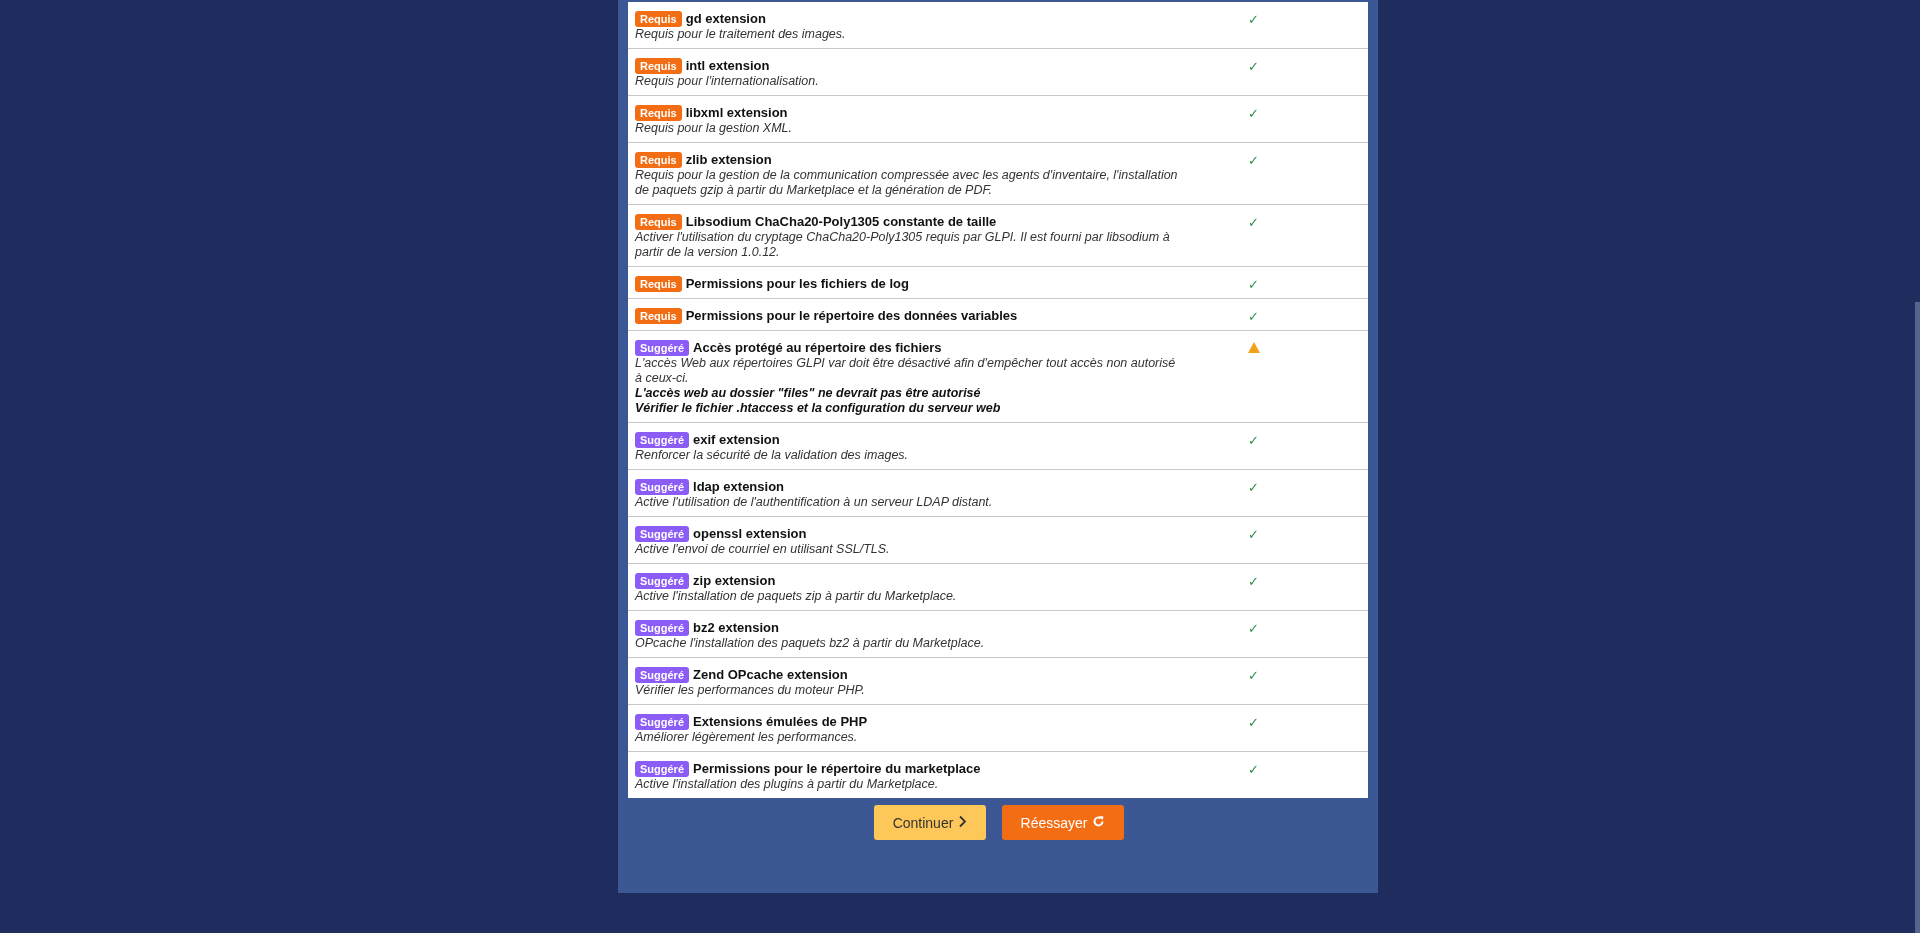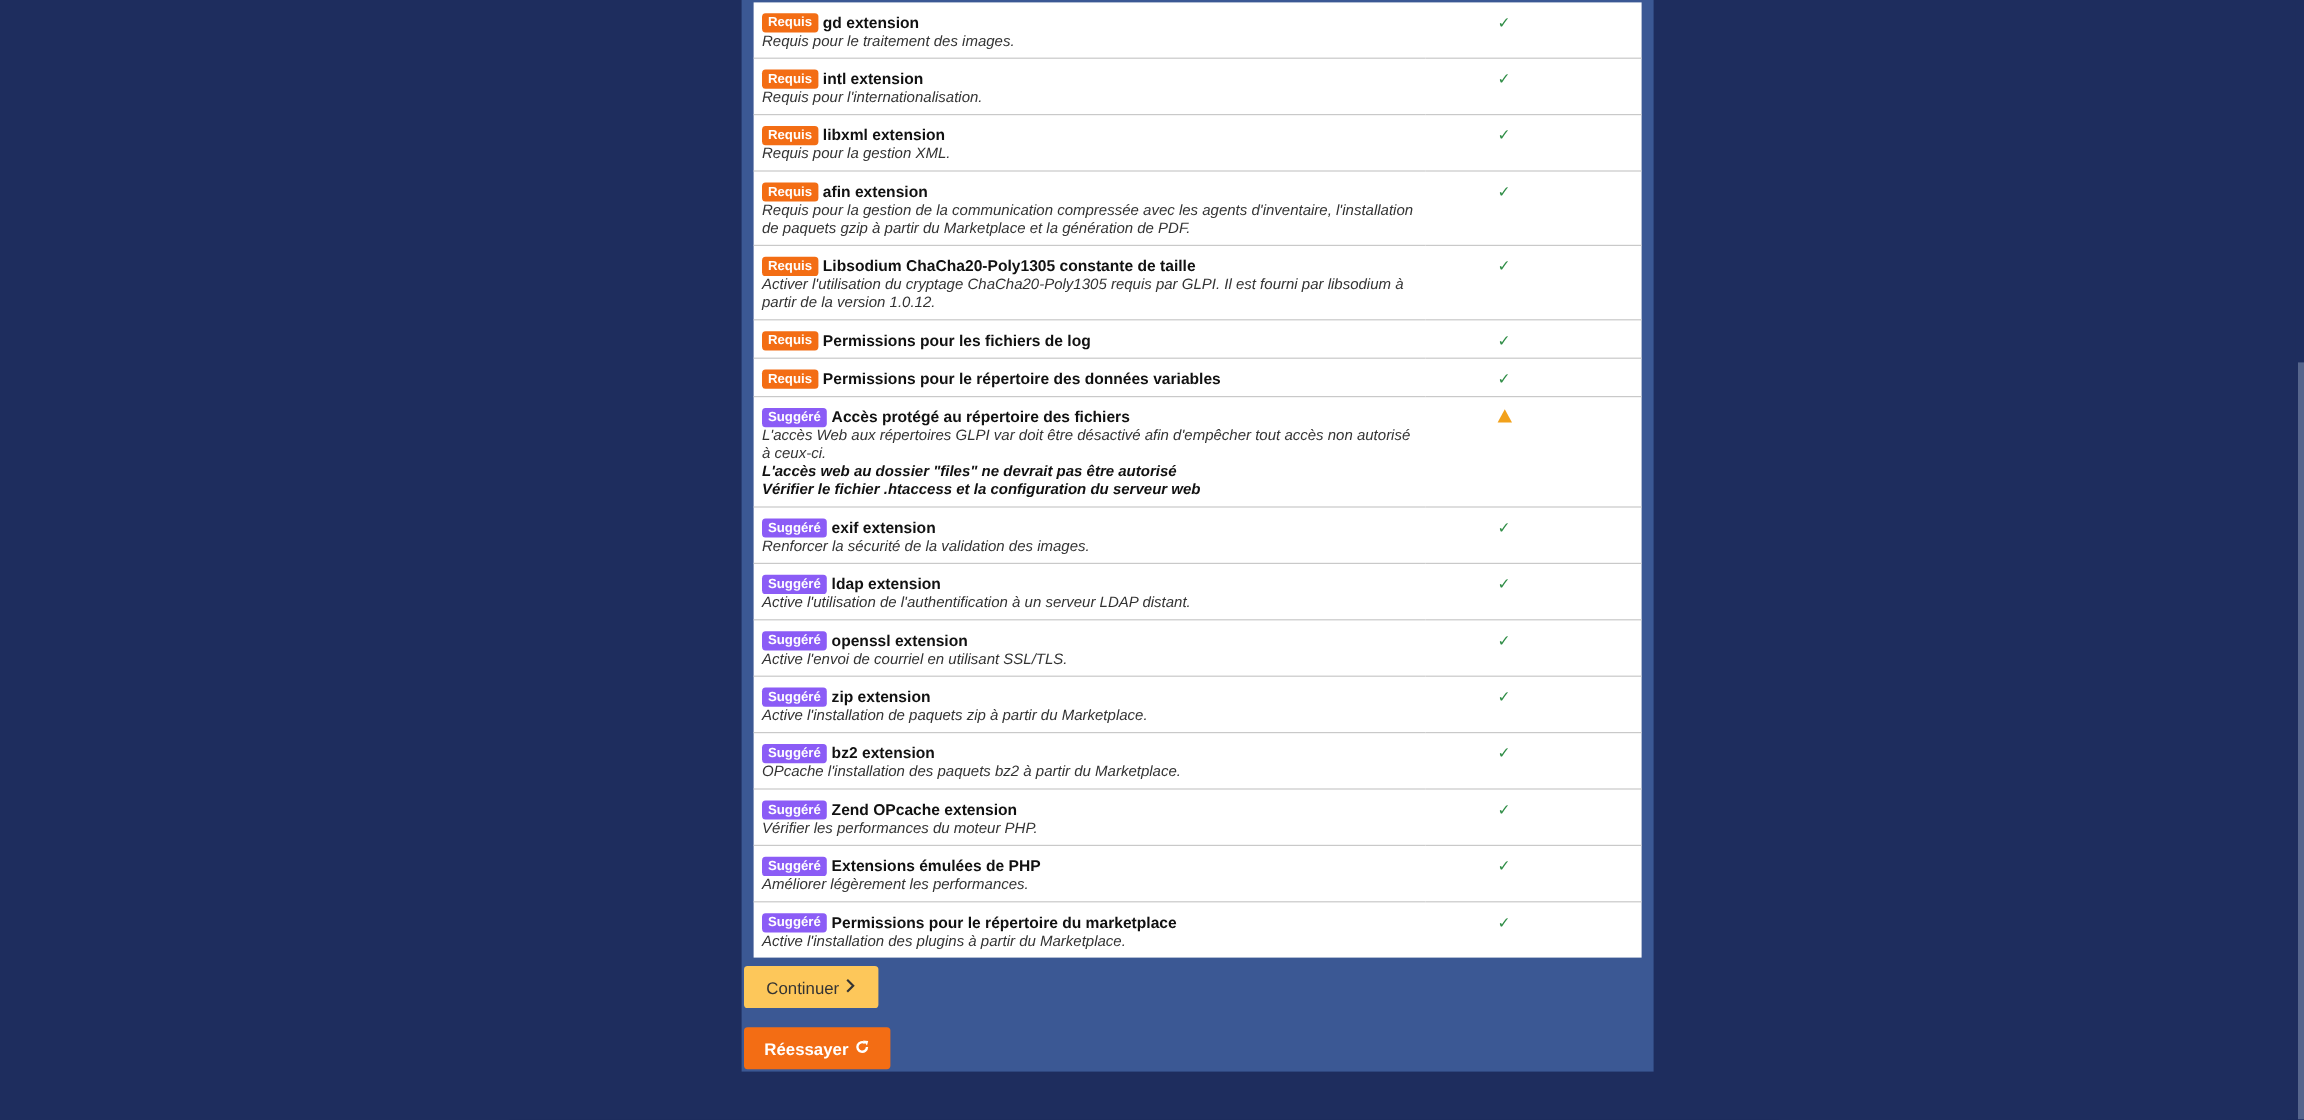--- a/index.html
+++ b/index.html
@@ -45,29 +45,29 @@
     border-bottom: 11px solid #f2a11b; position: relative;
   }
   .footer {
     position: absolute; left: 0; right: 0; bottom: 0; height: 95px;
     text-align: center;
   }
   .question {
     color: #fff; font-weight: bold; font-size: 16.5px;
     margin-top: 18px; line-height: 20px;
   }
-  .buttons { margin-top: 7px; display: flex; justify-content: center; gap: 16px; padding-left: 2px; flex-direction: column; }
+  .buttons { margin-top: 7px; display: flex; justify-content: center; gap: 16px; padding-left: 2px; }
   .btn {
     border: none; border-radius: 3px;
     height: 35px; padding: 0 14px;
     font-size: 14px; font-family: "Liberation Sans", "DejaVu Sans", sans-serif;
     display: inline-flex; align-items: center; gap: 5px; cursor: pointer;
   }
   .btn-continue { background: #fdc75a; color: #333; width: 112px; justify-content: center; }
-  .btn-retry { background: #f36d14; color: #fff; font-weight: bold; width: 122px; justify-content: center; }
+  .btn-retry { background: #f36d14; color: #fff; font-weight: normal; width: 122px; justify-content: center; }
   .scrollbar-track {
     position: absolute; right: 0; top: 0; width: 7px; height: 933px; background: #1e2d5e;
   }
   .scrollbar-thumb {
     position: absolute; right: 0; top: 302px; width: 5px; height: 631px;
     background: #56658c;
   }
 </style>
 </head>
 <body>
@@ -113,21 +113,21 @@
                   <div class="info">Requis pour la gestion XML.</div>
                 </div>
     </td>
     <td class="status"><span class="check">✓</span></td>
   </tr>
 
   <tr class="row">
     <td class="desc">
       <div class="title-line">
         <span class="badge req">Requis</span>
-        <span class="name">afin extension</span>
+        <span class="name">zlib extension</span>
       </div>
       <div class="infos">
                   <div class="info">Requis pour la gestion de la communication compressée avec les agents d'inventaire, l'installation de paquets gzip à partir du Marketplace et la génération de PDF.</div>
                 </div>
     </td>
     <td class="status"><span class="check">✓</span></td>
   </tr>
 
   <tr class="row">
     <td class="desc">

